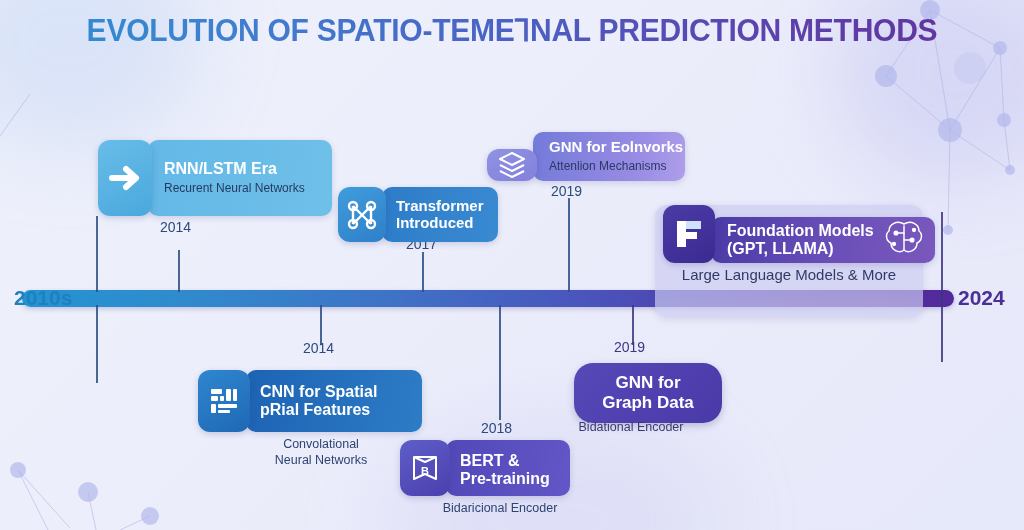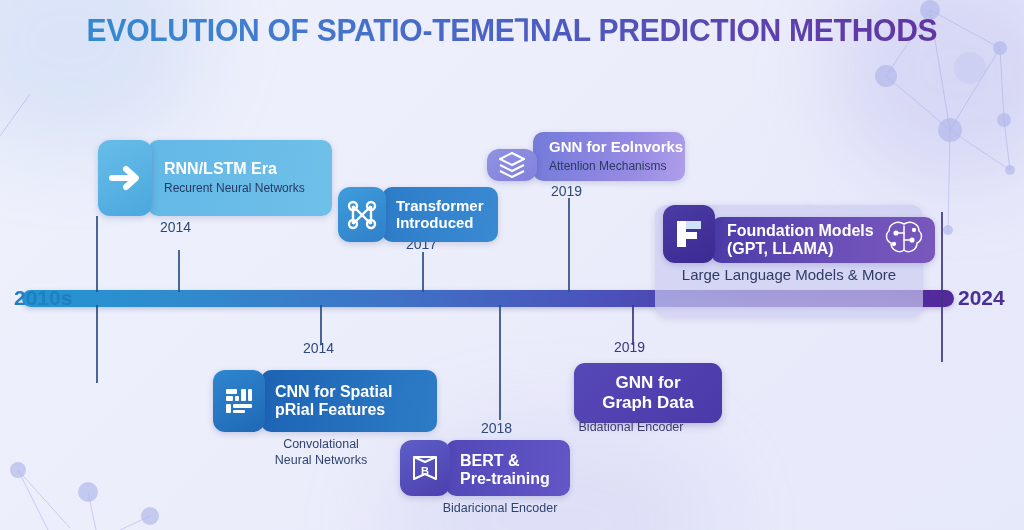--- a/index.html
+++ b/index.html
@@ -341,21 +341,21 @@
           <circle cx="13" cy="15" r="1.8" fill="#fff"></circle>
           <circle cx="29" cy="22" r="1.8" fill="#fff"></circle>
           <circle cx="11" cy="26" r="1.4" fill="#fff"></circle>
           <circle cx="31" cy="12" r="1.4" fill="#fff"></circle>
         </svg>
       </span>
     </div>
   </div>
   <div id="foundation-caption">Large Language Models &amp; More</div>
 
-  <div class="event deepblue" id="event-cnn" style="left:213px; top:370px; height:62px;">
+  <div class="event deepblue" id="event-cnn" style="left:198px; top:370px; height:62px;">
     <div class="ev-icon" style="width:52px; flex:0 0 52px;">
       <svg width="30" height="30" viewBox="0 0 30 30" fill="#ffffff">
         <rect x="2" y="3" width="11" height="5" rx="1"></rect>
         <rect x="2" y="10" width="7" height="5" rx="1"></rect>
         <rect x="11" y="10" width="4" height="5" rx="1"></rect>
         <rect x="17" y="3" width="5" height="12" rx="1"></rect>
         <rect x="24" y="3" width="4" height="12" rx="1"></rect>
         <rect x="2" y="18" width="5" height="9" rx="1"></rect>
         <rect x="9" y="18" width="19" height="4" rx="1"></rect>
         <rect x="9" y="24" width="12" height="3" rx="1"></rect>
@@ -377,19 +377,19 @@
         <text x="15" y="23" font-family="Liberation Sans, sans-serif" font-size="11" font-weight="bold" fill="#ffffff" stroke="none" text-anchor="middle">B</text>
       </svg>
     </div>
     <div class="ev-body" style="width:98px; padding:12px 12px 8px 14px;">
       <div class="ev-title" style="white-space:pre-line; font-size:16px;">BERT &amp;
 Pre-training</div>
     </div>
   </div>
   <div class="ev-caption" style="left:400px; top:501px; width:200px;">Bidaricional Encoder</div>
 
-  <div class="solid-card" id="event-gnn-graph" style="left:574px; top:363px; width:108px; background:linear-gradient(135deg,#5748b8 0%, #4a3aa8 100%);">
+  <div class="solid-card" id="event-gnn-graph" style="left:574px; top:363px; width:108px; background:linear-gradient(135deg,#5748b8 0%, #4a3aa8 100%);border-radius:19px;">
     <div class="ev-title" style="font-size:17px; line-height:1.18;">GNN for
 Graph Data</div>
   </div>
   <div class="ev-caption" style="left:556px; top:420px; width:150px; color:#3a3a72;">Bidational Encoder</div>
 
 </div>
 
 </body></html>

